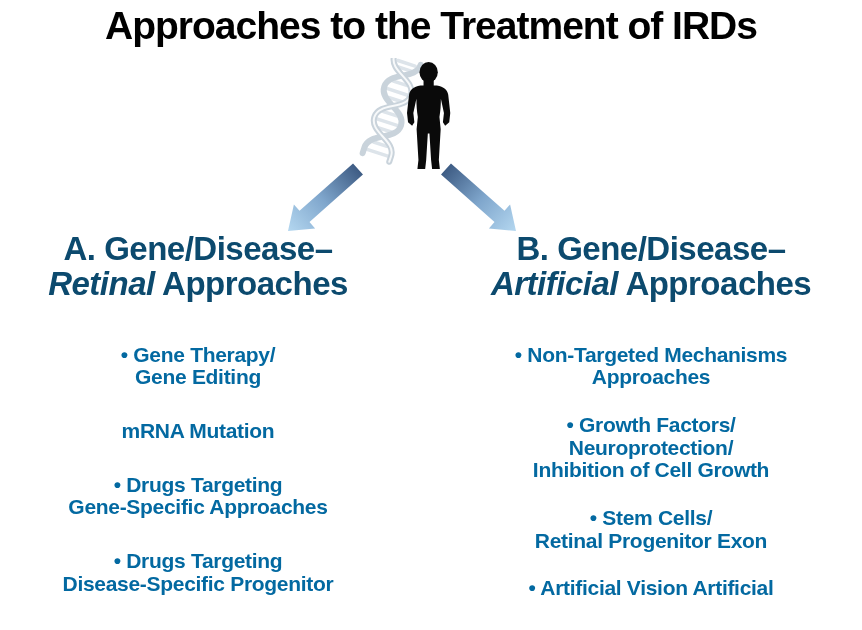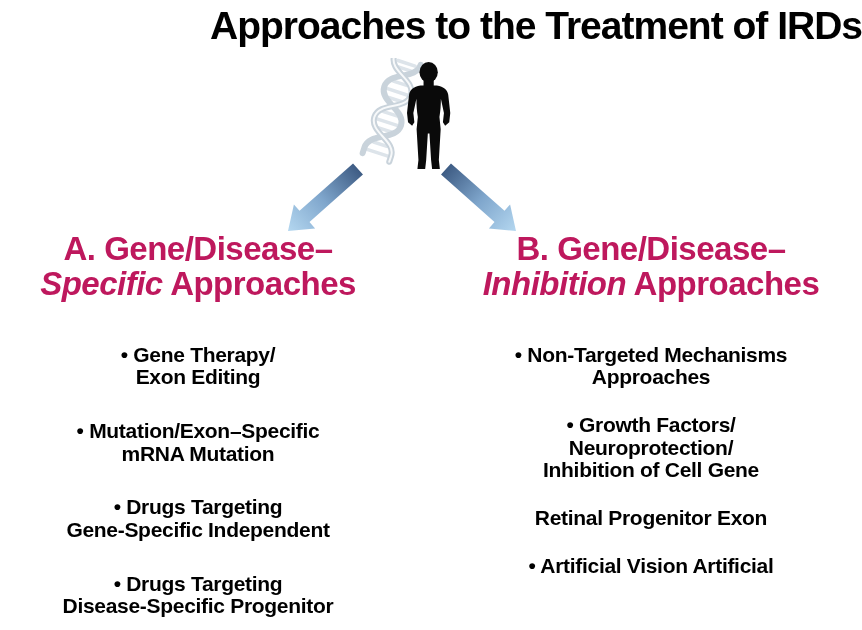--- a/index.html
+++ b/index.html
@@ -3,38 +3,38 @@
 <meta charset="utf-8">
 <style>
   html,body{margin:0;padding:0;}
   body{
     width:862px;height:630px;background:#ffffff;overflow:hidden;position:relative;
     font-family:"Liberation Sans","DejaVu Sans",sans-serif;
     -webkit-font-smoothing:antialiased;
   }
   .stage{position:absolute;left:0;top:0;width:862px;height:630px;}
   .title{
-    position:absolute;left:0;top:4px;width:862px;text-align:right;
+    position:absolute;left:0;top:4px;width:862px;text-align:center;
     font-size:39px;font-weight:bold;color:#000;letter-spacing:-1px;
   }
   .figure-wrap{position:absolute;left:330px;top:58px;width:176px;height:124px;}
   .arrow{position:absolute;top:163px;width:92px;height:78px;}
   .arrow-left{left:274px;transform:scaleX(-1);}
   .arrow-right{left:438px;}
   .column{position:absolute;top:231px;text-align:center;}
   .col-a{left:2px;width:392px;}
   .col-b{left:446px;width:410px;}
   .col-heading{
-    font-size:33px;font-weight:bold;line-height:1.07;color:#be185d;
+    font-size:33px;font-weight:bold;line-height:1.07;color:#0c4a6e;
     letter-spacing:-0.5px;margin:0 0 42px 0;
   }
   .col-heading em{font-style:italic;}
   .bullets{margin:0;padding:0;list-style:none;}
   .bullet-item{
-    font-size:21px;font-weight:bold;color:#000000;line-height:1.08;
+    font-size:21px;font-weight:bold;color:#0369a1;line-height:1.08;
     letter-spacing:-0.3px;
   }
   .col-a .bullet-item{margin:0 0 31px 0;}
   .col-b .bullet-item{margin:0 0 25px 0;}
   .bullet-line{display:block;}
 </style>
 </head>
 <body>
 
 <div class="stage">
@@ -94,58 +94,58 @@
     </defs>
     <polygon fill="url(#arrowGrad)" points="12.97,0.39 66.5,47.8 72.1,41.4 78,68 50.9,65.4 56.5,59.0 3.03,11.61"></polygon>
   </svg>
   <svg class="arrow arrow-left" viewBox="0 0 92 78">
     <polygon fill="url(#arrowGrad)" points="12.97,0.39 66.5,47.8 72.1,41.4 78,68 50.9,65.4 56.5,59.0 3.03,11.61"></polygon>
   </svg>
 
   <div class="column col-a">
     <div class="col-heading">
       <span>A. Gene/Disease–</span><br>
-      <em>Specific</em><span> Approaches</span>
+      <em>Retinal</em><span> Approaches</span>
     </div>
     <ul class="bullets">
       <li class="bullet-item">
         <span class="bullet-line">• Gene Therapy/</span>
-        <span class="bullet-line">Exon Editing</span>
+        <span class="bullet-line">Gene Editing</span>
       </li>
       <li class="bullet-item">
-        <span class="bullet-line">• Mutation/Exon–Specific</span>
         <span class="bullet-line">mRNA Mutation</span>
       </li>
       <li class="bullet-item">
         <span class="bullet-line">• Drugs Targeting</span>
-        <span class="bullet-line">Gene-Specific Independent</span>
+        <span class="bullet-line">Gene-Specific Approaches</span>
       </li>
       <li class="bullet-item">
         <span class="bullet-line">• Drugs Targeting</span>
         <span class="bullet-line">Disease-Specific Progenitor</span>
       </li>
     </ul>
   </div>
 
   <div class="column col-b">
     <div class="col-heading">
       <span>B. Gene/Disease–</span><br>
-      <em>Inhibition</em><span> Approaches</span>
+      <em>Artificial</em><span> Approaches</span>
     </div>
     <ul class="bullets">
       <li class="bullet-item">
         <span class="bullet-line">• Non-Targeted Mechanisms</span>
         <span class="bullet-line">Approaches</span>
       </li>
       <li class="bullet-item">
         <span class="bullet-line">• Growth Factors/</span>
         <span class="bullet-line">Neuroprotection/</span>
-        <span class="bullet-line">Inhibition of Cell Gene</span>
+        <span class="bullet-line">Inhibition of Cell Growth</span>
       </li>
       <li class="bullet-item">
+        <span class="bullet-line">• Stem Cells/</span>
         <span class="bullet-line">Retinal Progenitor Exon</span>
       </li>
       <li class="bullet-item">
         <span class="bullet-line">• Artificial Vision Artificial</span>
       </li>
     </ul>
   </div>
 
 </div>
 

